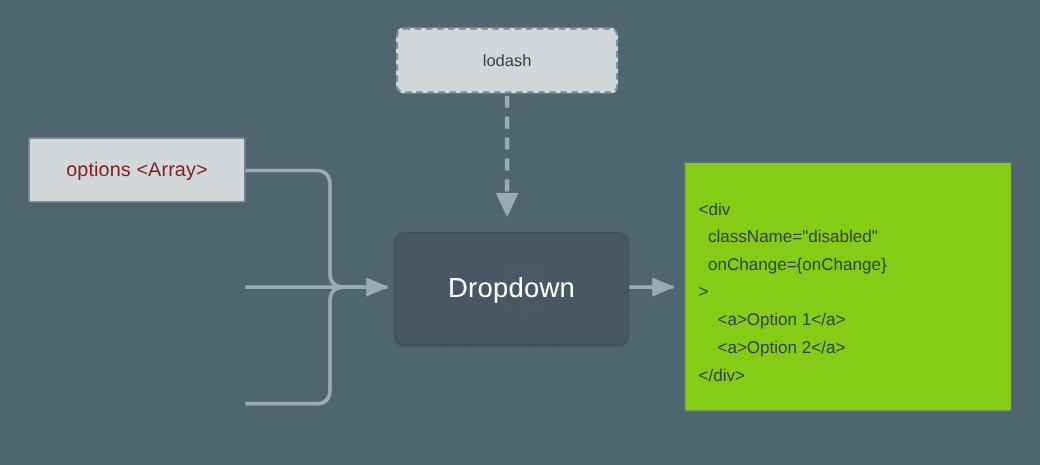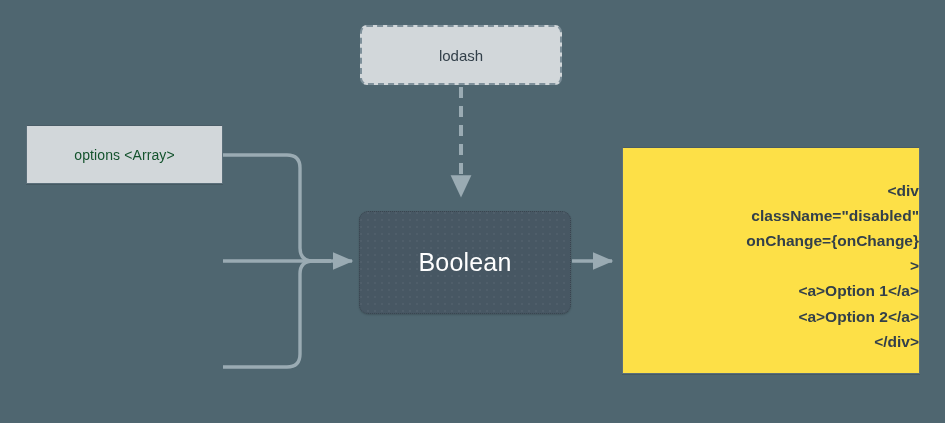--- a/index.html
+++ b/index.html
@@ -25,30 +25,30 @@
     width: 945px;
     height: 423px;
   }
 
   .node {
     position: absolute;
     box-sizing: border-box;
     display: flex;
     align-items: center;
     justify-content: center;
-    text-align: right;
+    text-align: left;
   }
 
   
   .prop-box {
     background: #d2d7da;
     border: 1px solid #5b6f7a;
     border-top-color: #4a5c66;
-    color: #14532d;
-    font-size: 14px;
+    color: #7f1d1d;
+    font-size: 18px;
     letter-spacing: 0.1px;
     box-shadow: 0 1px 0 rgba(0,0,0,0.12);
   }
 
   
   .dep-box {
     background: #d2d7da;
     border: 2px dashed #7d8f99;
     border-radius: 7px;
     color: #33404a;
@@ -63,27 +63,26 @@
     border: 1px dotted #39454f;
     border-radius: 9px;
     color: #ffffff;
     font-size: 25px;
     letter-spacing: 0.2px;
     box-shadow: 0 1px 2px rgba(0,0,0,0.18);
   }
 
   
   .code-box {
-    background: #fde047;
+    background: #84cc16;
     border: 1px solid #5b6f7a;
     border-top-color: #4a5c66;
     display: block;
     padding: 30px 0 0 12px;
     box-shadow: 0 1px 0 rgba(0,0,0,0.12);
-    font-weight: bold;
   }
   .code-box pre {
     margin: 0;
     font-family: "Liberation Sans", sans-serif;
     font-size: 15.5px;
     line-height: 1.62;
     color: #33404a;
     white-space: pre;
   }
 </style>
@@ -118,21 +117,21 @@
     <span>lodash</span>
   </div>
 
   <div class="node prop-box" style="left:26px; top:125px; width:197px; height:59px;">
     <span>options &lt;Array&gt;</span>
   </div>
 
 
 
   <div class="node component-box" style="left:359px; top:211px; width:212px; height:103px;">
-    <span>Boolean</span>
+    <span>Dropdown</span>
   </div>
 
   <div class="node code-box" style="left:622px; top:147px; width:298px; height:227px;">
     <pre>&lt;div
   className="disabled"
   onChange={onChange}
 &gt;
     &lt;a&gt;Option 1&lt;/a&gt;
     &lt;a&gt;Option 2&lt;/a&gt;
 &lt;/div&gt;</pre>

